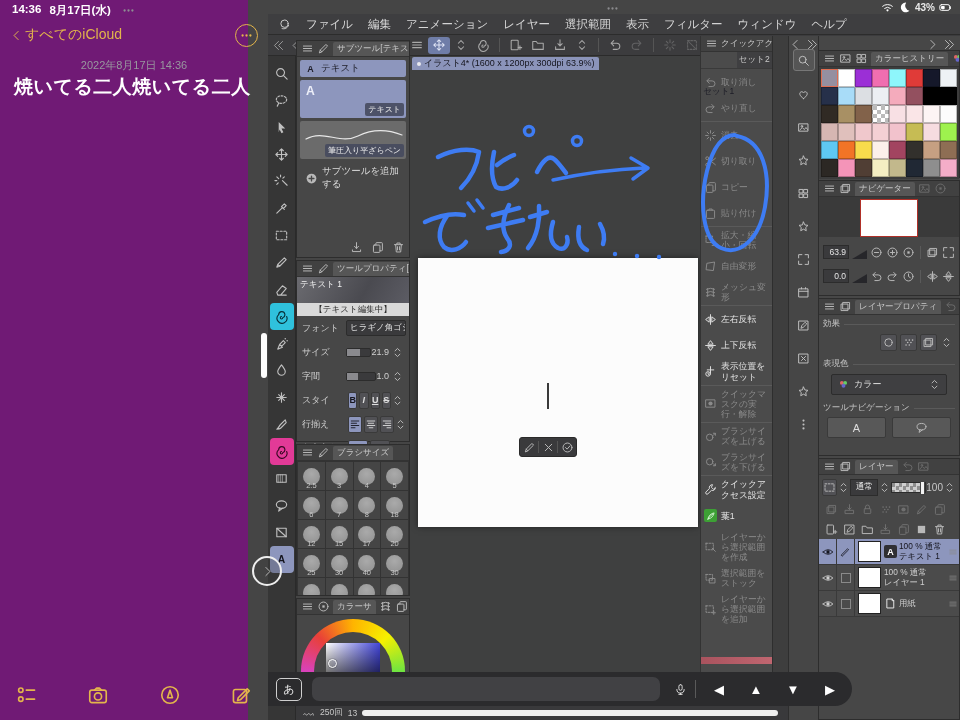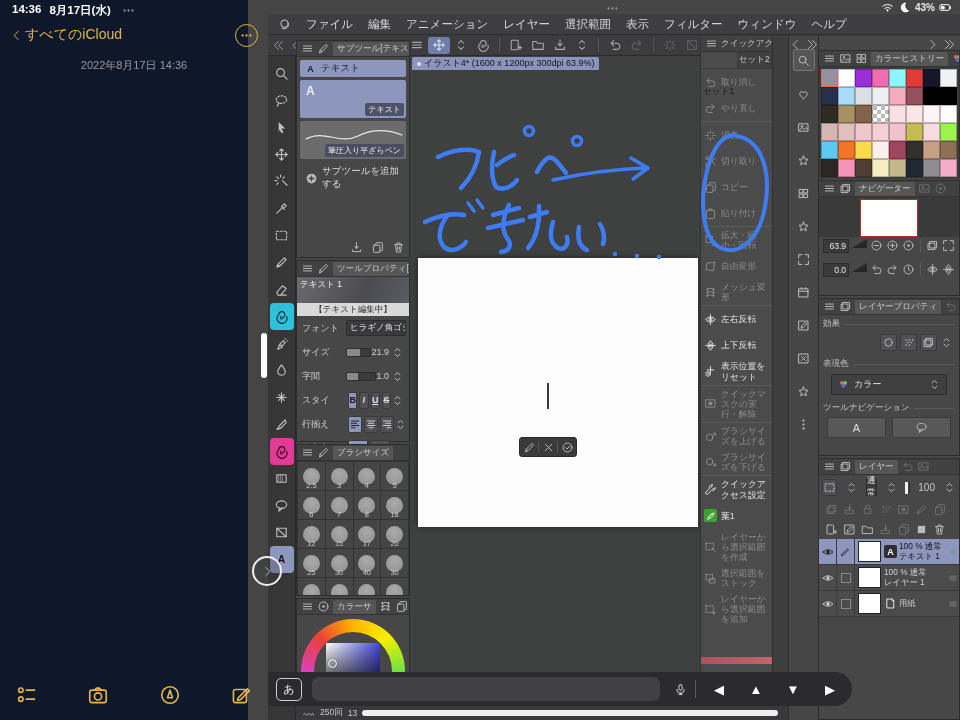--- a/index.html
+++ b/index.html
@@ -4,21 +4,21 @@
 <style>
   html,body{margin:0;padding:0;background:#111;}
   body{font-family:"Liberation Sans","DejaVu Sans",sans-serif;-webkit-font-smoothing:antialiased;}
   #root{position:relative;width:960px;height:720px;overflow:hidden;background:#454545;}
   .abs{position:absolute;box-sizing:border-box;}
   svg{fill:none;stroke:currentColor;stroke-width:1.2;stroke-linecap:round;stroke-linejoin:round;display:block;}
   svg .f{fill:currentColor;stroke:none;}
   svg text{stroke:none;fill:currentColor;}
   .ico{display:inline-flex;align-items:center;justify-content:center;color:#b9b9b9;flex:none;}
   
-  .notes{left:0;top:0;width:248px;height:720px;background:#0f172a;color:#fff;}
+  .notes{left:0;top:0;width:248px;height:720px;background:#701a75;color:#fff;}
   .n-status{position:absolute;left:12px;top:3px;font-size:11.5px;font-weight:bold;color:#fff;display:flex;gap:8px;}
   .n-dots{position:absolute;left:122px;top:4px;color:#8e8e93;}
   .n-nav{position:absolute;left:0;top:22px;width:268px;height:26px;display:flex;align-items:center;padding:0 10px;box-sizing:border-box;}
   .n-back{font-size:14px;margin-left:2px;}
   .n-more{margin-left:auto;width:21px;height:21px;border:1.5px solid currentColor;border-radius:50%;display:flex;align-items:center;justify-content:center;}
   .n-date2{position:absolute;left:0;top:58px;width:268px;text-align:center;font-size:11px;color:#98989f;}
   .n-title{position:absolute;left:14px;top:74px;width:240px;font-size:19px;font-weight:bold;color:#fff;letter-spacing:.5px;}
   .n-toolbar{position:absolute;left:0;bottom:14px;width:268px;display:flex;justify-content:space-between;padding:0 16px;box-sizing:border-box;}
   .split-pill{left:261px;top:333px;width:6px;height:45px;border-radius:3px;background:#fdfdfd;z-index:80;}
   
@@ -98,33 +98,33 @@
   
   .chgrid{display:grid;grid-template-columns:repeat(8,1fr);gap:0;padding:2px;background:#3c3c3c;}
   .sw{height:16px;border:0.5px solid rgba(0,0,0,.25);}
   .sw.sel{outline:1.5px solid #e06c50;outline-offset:-1px;}
   .sw.tp{background:conic-gradient(#fff 25%,#bbb 0 50%,#fff 0 75%,#bbb 0) 0 0/8px 8px;}
   .ch-foot{display:flex;align-items:center;height:9px;padding:0 6px;gap:48px;}
   .ch-foot b{width:7px;height:6px;}
   
   .nav-prev{height:40px;background:#3a3a3a;position:relative;}
   .nav-prev b{position:absolute;left:50%;top:2px;transform:translateX(-50%);width:56px;height:36px;background:#fff;border:1.5px solid #b03028;}
-  .nv-row{display:flex;align-items:flex-start;gap:3px;padding:2px 4px;height:20px;color:#b9b9b9;}
+  .nv-row{display:flex;align-items:flex-end;gap:3px;padding:2px 4px;height:20px;color:#b9b9b9;}
   .nv-num{width:24px;background:#3a3a3c;border:1px solid #2c2c2c;color:#e6e6e6;font-size:8.5px;text-align:right;padding:1px 2px;}
   .wedge{width:18px;height:9px;background:#26262a;clip-path:polygon(0 100%,100% 0,100% 100%);}
   .nv-div{width:1px;height:13px;background:#5a5a5a;margin:0 2px;}
   
   .lp-lab{display:flex;align-items:center;gap:4px;color:#c6c6c6;font-size:8.5px;padding:3px 4px 0;}
   .lp-lab:after{content:"";flex:1;height:1px;background:#5a5a5a;}
   .lp-btns{display:flex;justify-content:flex-end;gap:3px;padding:4px 6px;}
   .lp-drop{margin:4px auto;width:104px;height:19px;background:#3f3f41;border:1px solid #2c2c2c;border-radius:2px;display:flex;align-items:center;gap:4px;padding:0 5px;color:#e0e0e0;font-size:9px;}
   .lp-nav{display:flex;gap:6px;padding:3px 8px;}
   .lp-nbtn{flex:1;height:19px;background:#585858;border:1px solid #3a3a3a;border-radius:2px;display:flex;align-items:center;justify-content:center;color:#ddd;font-size:11px;}
   
-  .ly-ctrl{display:flex;align-items:center;gap:8px;padding:2px 3px;height:20px;color:#c9c9c9;justify-content:center;}
+  .ly-ctrl{display:flex;align-items:center;gap:0;padding:2px 3px;height:20px;color:#c9c9c9;justify-content:center;}
   .ly-mode{width:40px;height:15px;background:#3a3a3c;border:1px solid #2c2c2c;font-size:8.5px;color:#e4e4e4;display:flex;align-items:center;justify-content:center;}
   .ly-op{width:50px;height:9px;border:1px solid #2c2c2c;background:conic-gradient(#cfcfcf 25%,#8f8f8f 0 50%,#cfcfcf 0 75%,#8f8f8f 0) 0 0/7px 7px;position:relative;}
   .ly-op i{position:absolute;right:0;top:-2px;width:3px;height:12px;background:#f2f2f2;border:1px solid #444;}
   .ly-icons{display:flex;align-items:center;gap:5px;padding:2px 6px;height:16px;color:#9e9e9e;}
   .ly-row{display:flex;align-items:center;height:25px;border-bottom:1px solid #3a3a3a;color:#cfcfcf;font-size:8.3px;background:#4b4b4b;}
   .ly-row.sel{background:#8d96bd;color:#15151e;}
   .ly-eye{width:17px;display:flex;justify-content:center;border-right:1px solid #3a3a3a;align-self:stretch;align-items:center;}
   .ly-c2{width:17px;display:flex;justify-content:center;border-right:1px solid #3a3a3a;align-self:stretch;align-items:center;}
   .ly-thumb{width:21px;height:19px;background:#fff;border:1px solid #222;margin:0 3px;flex:none;}
   .ly-badge{width:13px;height:13px;background:#2f2f33;color:#fff;font-size:9px;font-weight:bold;display:flex;align-items:center;justify-content:center;border-radius:2px;margin-right:2px;flex:none;}
@@ -171,20 +171,21 @@
           <span class="ico" style="color:#e3b54b">
             <svg viewBox="0 0 16 16" width="13" height="13">
               <circle cx="3.2" cy="8" r="1.4" class="f"></circle>
               <circle cx="8" cy="8" r="1.4" class="f"></circle>
               <circle cx="12.8" cy="8" r="1.4" class="f"></circle>
             </svg>
           </span>
         </span>
     </div>
     <div class="n-date2">2022年8月17日 14:36</div>
+    <div class="n-title">焼いてる二人焼いてる二人</div>
     <div class="n-toolbar" id="notesToolbar">
         <span class="ico" style="color: rgb(227, 181, 75);">
           <svg viewBox="0 0 16 16" width="22" height="22">
             <circle cx="3.5" cy="4.5" r="1.6"></circle>
             <circle cx="3.5" cy="11" r="1.6"></circle>
             <path d="M7.5 4.5h6M7.5 11h6"></path>
           </svg>
         </span>
         <span class="ico" style="color: rgb(227, 181, 75);">
           <svg viewBox="0 0 16 16" width="22" height="22">

